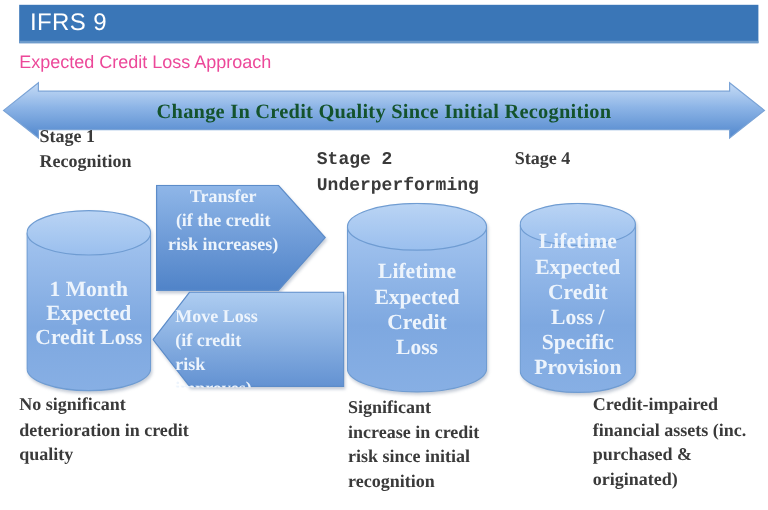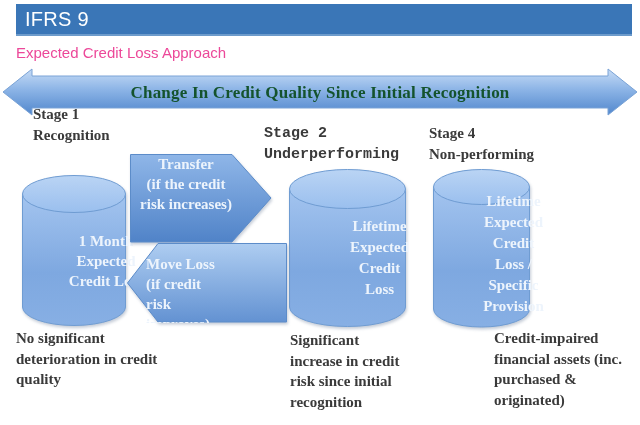--- a/index.html
+++ b/index.html
@@ -26,22 +26,22 @@
   .banner-label{
     position:absolute;left:0;top:83px;width:640px;text-align:center;
     font-size:17px;font-weight:600;color:#14532d;letter-spacing:.2px;
   }
   .stage-label{position:absolute;font-size:15px;font-weight:700;line-height:21px;}
   .stage-label-1{left:33px;top:104px;}
   .stage-label-2{left:264px;top:123px;font-family:Liberation Mono, monospace;}
   .stage-label-3{left:429px;top:123px;}
   .cyl-svg{position:absolute;filter:drop-shadow(1px 2px 1.5px rgba(90,110,140,.35));}
   .cyl-text{
-    position:absolute;font-size:15px;font-weight:700;color:var(--text-on-shape,#edf4fc);
-    text-align:center;white-space:pre-line;margin-left:32px;
+    position:absolute;font-size:18px;font-weight:700;color:var(--text-on-shape,#edf4fc);
+    text-align:center;white-space:pre-line;
   }
   .cyl-text-1{left:22px;top:175px;width:104px;line-height:20px;padding-top:56px;}
   .cyl-text-2{left:289px;top:169px;width:117px;line-height:21px;padding-top:47px;}
   .cyl-text-3{left:433px;top:169px;width:97px;line-height:21px;padding-top:22px;}
   .arrow-svg{position:absolute;filter:drop-shadow(1px 2px 1.5px rgba(90,110,140,.35));}
   .transfer-text{
     position:absolute;left:130px;top:154px;width:112px;padding-top:0;
     font-size:15px;font-weight:700;line-height:20px;color:var(--text-on-shape,#edf4fc);
     text-align:center;white-space:pre-line;
   }
@@ -84,21 +84,20 @@
   <div class="stage-label stage-label-1">
     <div>Stage 1</div>
     <div>Recognition</div>
   </div>
   <div class="stage-label stage-label-2">
     <div>Stage 2</div>
     <div>Underperforming</div>
   </div>
   <div class="stage-label stage-label-3">
     <div>Stage 4</div>
-    <div>Non-performing</div>
   </div>
 
   <svg class="cyl-svg" style="left:22px;top:175px;" width="104" height="152" viewBox="0 0 104 152">
     <defs>
       <linearGradient id="gradCylBody1" x1="0" y1="0" x2="0" y2="1">
         <stop offset="0%" stop-color="#a3c4ef"></stop>
         <stop offset="60%" stop-color="#7ea8e0"></stop>
         <stop offset="100%" stop-color="#87afe4"></stop>
       </linearGradient>
       <linearGradient id="gradCylTop1" x1="0" y1="0" x2="0" y2="1">

